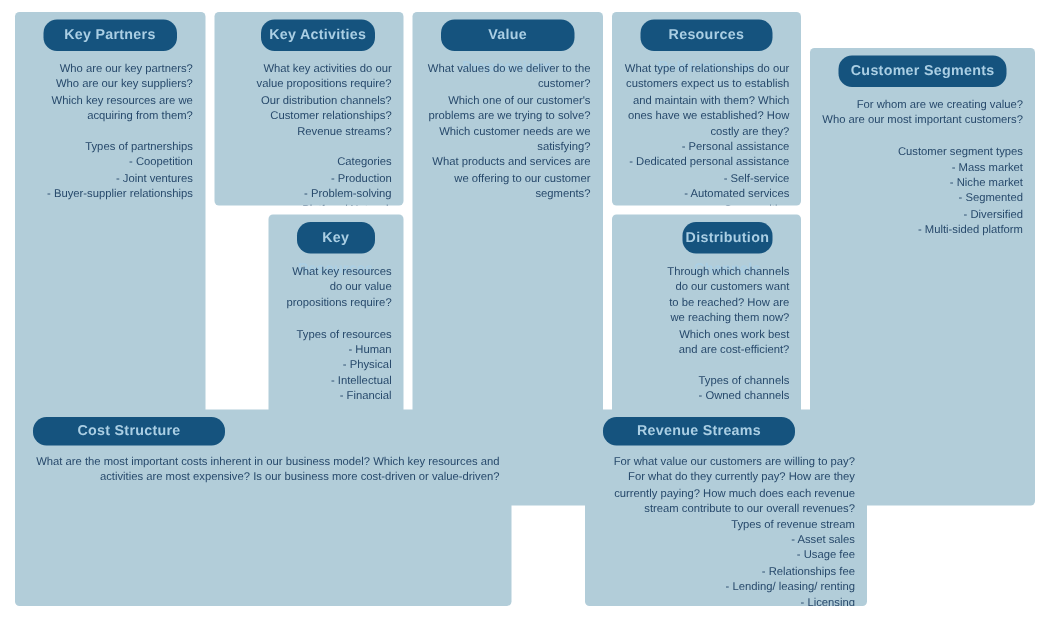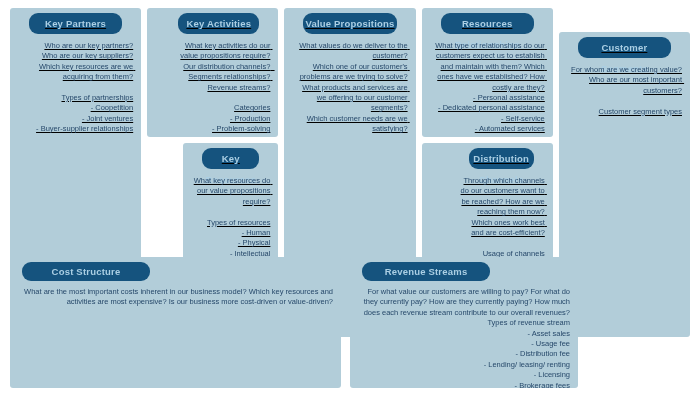--- a/index.html
+++ b/index.html
@@ -8,47 +8,46 @@
     position: relative;
     background: #ffffff;
     font-family: "Liberation Sans", sans-serif;
     overflow: hidden;
   }
   .top-grid {
     position: absolute;
     left: 10px; top: 8px;
     width: 680px; height: 329px;
     display: grid;
-    grid-template-columns: repeat(5, 1fr);
+    grid-template-columns: repeat(4, 1fr);
     grid-template-rows: 129px 1fr;
     gap: 6px;
-    text-decoration: underline;
   }
   .bottom-row {
     position: absolute;
-    left: 10px; top: 257px;
+    left: 10px; top: 273px;
     width: 568px; height: 131px;
     display: flex;
     gap: 9px;
   }
   .panel {
     background: #b2cdd9;
     border-radius: 3px;
     padding: 3px 8px 6px 8px;
     overflow: hidden;
   }
   .kp { grid-column: 1; grid-row: 1 / 3; }
   .ka { grid-column: 2; grid-row: 1; padding-left: 20px; }
   .vp { grid-column: 3; grid-row: 1 / 3; }
   .cr { grid-column: 4; grid-row: 1; }
   .cs { grid-column: 5; grid-row: 1 / 3; margin-top: 24px; }
   .kr { grid-column: 2; grid-row: 2; margin-left: 36px; }
   .dc { grid-column: 4; grid-row: 2; padding-left: 36px; }
   .cost { width: 331px; flex: none; }
-  .revenue { flex: 1; }
+  .revenue { flex: 1; margin-left: 40px; }
   .pill {
     background: #15537e;
     color: #abcfe4;
     border-radius: 9px;
     height: 21px;
     line-height: 21px;
     text-align: center;
     font-weight: bold;
     font-size: 9.5px;
     margin: 2px 11px 7px 11px;
@@ -93,41 +92,41 @@
         </div>
     </div>
   </section>
 
   <section class="panel ka gap">
     <div class="pill">Key Activities</div>
     <div class="body-text">
       <div>
 
       <div class="para">What key activities do our value propositions require?</div>
-          <div class="para">Our distribution channels?  Segments relationships? Revenue streams?</div>
+          <div class="para">Our distribution channels?  Customer relationships? Revenue streams?</div>
         </div>
       <div class="list-heading">Categories</div>
       <div>
 
       <div class="item">- Production</div>
           <div class="item">- Problem-solving</div>
           <div class="item">- Platform/ Network</div>
         </div>
     </div>
   </section>
 
   <section class="panel vp">
     <div class="pill">Value Propositions</div>
     <div class="body-text">
       <div>
 
       <div class="para">What values do we deliver to the customer?</div>
           <div class="para">Which one of our customer's problems are we trying to solve?</div>
+          <div class="para">Which customer needs are we satisfying?</div>
           <div class="para">What products and services are we offering to our customer segments?</div>
-          <div class="para">Which customer needs are we satisfying?</div>
         </div>
     </div>
   </section>
 
   <section class="panel cr">
     <div class="pill">Resources Relationships</div>
     <div class="body-text">
       <div>
 
       <div class="para">What type of relationships do our customers expect us to establish and maintain with them? Which ones have we established? How costly are they?</div>
@@ -145,20 +144,28 @@
 
   <section class="panel cs gap">
     <div class="pill">Customer Segments</div>
     <div class="body-text">
       <div>
 
       <div class="para">For whom are we creating value?</div>
           <div class="para">Who are our most important customers?</div>
         </div>
       <div class="list-heading">Customer segment types</div>
+      <div>
+
+      <div class="item">- Mass market</div>
+          <div class="item">- Niche market</div>
+          <div class="item">- Segmented</div>
+          <div class="item">- Diversified</div>
+          <div class="item">- Multi-sided platform</div>
+        </div>
     </div>
   </section>
 
   <section class="panel kr gap">
     <div class="pill">Key Resources</div>
     <div class="body-text">
       <div>
 
       <div class="para">What key resources do our value propositions require?</div>
         </div>
@@ -173,21 +180,21 @@
     </div>
   </section>
 
   <section class="panel dc gap">
     <div class="pill">Distribution Channels</div>
     <div class="body-text">
       <div>
 
       <div class="para">Through which channels do our customers want to be reached? How are we reaching them now? Which ones work best and are cost-efficient?</div>
         </div>
-      <div class="list-heading">Usage of channels</div>
+      <div class="list-heading">Types of channels</div>
       <div>
 
       <div class="item">- Owned channels</div>
         </div>
     </div>
   </section>
 
 </div>
 
 <div class="bottom-row">
@@ -207,21 +214,21 @@
     <div class="body-text">
       <div>
 
       <div class="para">For what value our customers are willing to pay? For what do they currently pay? How are they currently paying? How much does each revenue stream contribute to our overall revenues?</div>
         </div>
       <div class="list-heading">Types of revenue stream</div>
       <div>
 
       <div class="item">- Asset sales</div>
           <div class="item">- Usage fee</div>
-          <div class="item">- Distribution fee</div>
+          <div class="item">- Relationships fee</div>
           <div class="item">- Lending/ leasing/ renting</div>
           <div class="item">- Licensing</div>
           <div class="item">- Brokerage fees</div>
           <div class="item">- Advertising</div>
         </div>
     </div>
   </section>
 
 </div>
 

